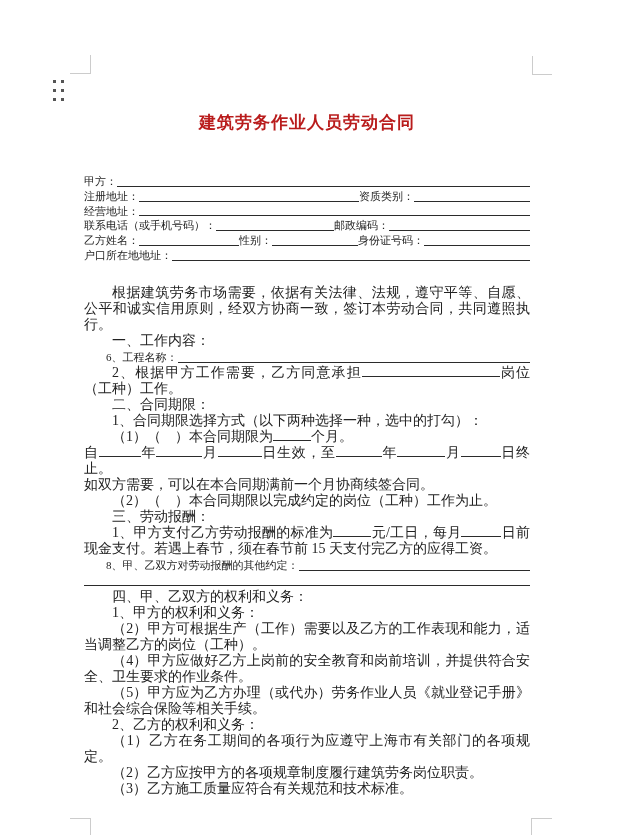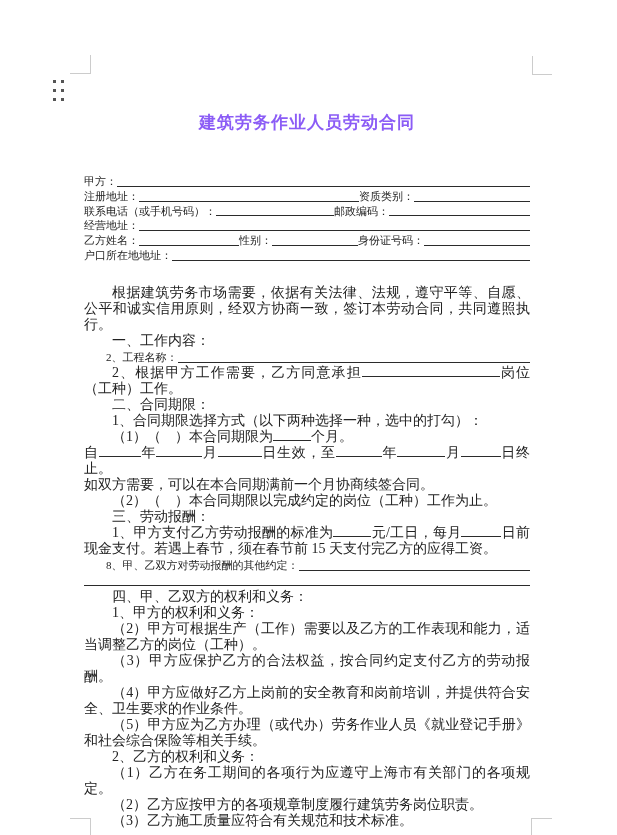--- a/index.html
+++ b/index.html
@@ -15,21 +15,21 @@
   .crop.tr{left:532px;top:56px;width:19px;height:18px;border-left:1px solid #cccccc;border-bottom:1px solid #cccccc;}
   .crop.bl{left:70px;top:818px;width:20px;height:16px;border-right:1px solid #cccccc;border-top:1px solid #cccccc;}
   .crop.br{left:531px;top:818px;width:20px;height:16px;border-left:1px solid #cccccc;border-top:1px solid #cccccc;}
   
   .grip{position:absolute;left:53px;top:80px;display:grid;
         grid-template-columns:3px 3px;grid-auto-rows:3px;gap:6px 5px;cursor:grab;}
   .grip i{display:block;width:3px;height:3px;background:#555555;}
   
   .content{position:absolute;left:84px;top:108px;width:446px;}
   .title{margin:0 0 36px 0;text-align:center;font-size:17px;font-weight:bold;
-         letter-spacing:1px;line-height:30px;color:#8b5cf6;}
+         letter-spacing:1px;line-height:30px;color:#b91c1c;}
   
   .fline{display:flex;align-items:flex-end;white-space:nowrap;font-size:11px;text-align:right;}
   #header-form .fline{height:14.8px;line-height:14.8px;}
   #contract-body .fline{height:16px;line-height:16px;}
   .fline.ind{padding-left:22px;}
   .fline .blank{height:0;border-bottom:1px solid #2b2b2b;margin-bottom:2px;}
   .fline .blank.fill{flex:1 1 auto;}
   .gap{height:22px;}
   
   .para{margin:0;font-size:14px;line-height:16px;text-align:justify;}
@@ -63,48 +63,48 @@
         <span class="t">甲方：</span>
         <span class="blank fill"></span>
       </div>
       <div class="fline">
         <span class="t">注册地址：</span>
         <span class="blank" style="width: 220px;"></span>
         <span class="t">资质类别：</span>
         <span class="blank fill"></span>
       </div>
       <div class="fline">
+        <span class="t">经营地址：</span>
+        <span class="blank fill"></span>
+      </div>
+      <div class="fline">
         <span class="t">联系电话（或手机号码）：</span>
         <span class="blank" style="width: 118px;"></span>
         <span class="t">邮政编码：</span>
-        <span class="blank fill"></span>
-      </div>
-      <div class="fline">
-        <span class="t">经营地址：</span>
         <span class="blank fill"></span>
       </div>
       <div class="fline">
         <span class="t">乙方姓名：</span>
         <span class="blank" style="width: 100px;"></span>
         <span class="t">性别：</span>
         <span class="blank" style="width: 86px;"></span>
         <span class="t">身份证号码：</span>
         <span class="blank fill"></span>
       </div>
       <div class="fline">
         <span class="t">户口所在地地址：</span>
         <span class="blank fill"></span>
       </div>
     </div>
   <div class="gap"></div>
   <div id="contract-body">
       <p class="para ind"><span class="t">根据建筑劳务市场需要，依据有关法律、法规，遵守平等、自愿、公平和诚实信用原则，经双方协商一致，签订本劳动合同，共同遵照执行。</span></p>
       <p class="para ind"><span class="t">一、工作内容：</span></p>
       <div class="fline ind">
-        <span class="t">2、工程名称：</span>
+        <span class="t">6、工程名称：</span>
         <span class="blank fill"></span>
       </div>
       <p class="para ind"><span class="t">2、根据甲方工作需要，乙方同意承担</span><span class="blank" style="width: 138px;"></span><span class="t">岗位（工种）工作。</span></p>
       <p class="para ind"><span class="t">二、合同期限：</span></p>
       <p class="para ind"><span class="t">1、合同期限选择方式（以下两种选择一种，选中的打勾）：</span></p>
       <p class="para ind"><span class="t">（1）（　）本合同期限为</span><span class="blank" style="width: 38px;"></span><span class="t">个月。</span></p>
       <p class="para"><span class="t">自</span><span class="blank" style="width: 42px;"></span><span class="t">年</span><span class="blank" style="width: 46px;"></span><span class="t">月</span><span class="blank" style="width: 44px;"></span><span class="t">日生效，至</span><span class="blank" style="width: 46px;"></span><span class="t">年</span><span class="blank" style="width: 48px;"></span><span class="t">月</span><span class="blank" style="width: 40px;"></span><span class="t">日终止。</span></p>
       <p class="para"><span class="t">如双方需要，可以在本合同期满前一个月协商续签合同。</span></p>
       <p class="para ind"><span class="t">（2）（　）本合同期限以完成约定的岗位（工种）工作为止。</span></p>
       <p class="para ind"><span class="t">三、劳动报酬：</span></p>
@@ -112,21 +112,20 @@
       <div class="fline ind">
         <span class="t">8、甲、乙双方对劳动报酬的其他约定：</span>
         <span class="blank fill"></span>
       </div>
       <div class="rule">
         <span class="blank fill"></span>
       </div>
       <p class="para ind"><span class="t">四、甲、乙双方的权利和义务：</span></p>
       <p class="para ind"><span class="t">1、甲方的权利和义务：</span></p>
       <p class="para ind"><span class="t">（2）甲方可根据生产（工作）需要以及乙方的工作表现和能力，适当调整乙方的岗位（工种）。</span></p>
-      <p class="para ind"><span class="t">（3）甲方应保护乙方的合法权益，按合同约定支付乙方的劳动报酬。</span></p>
       <p class="para ind"><span class="t">（4）甲方应做好乙方上岗前的安全教育和岗前培训，并提供符合安全、卫生要求的作业条件。</span></p>
       <p class="para ind"><span class="t">（5）甲方应为乙方办理（或代办）劳务作业人员《就业登记手册》和社会综合保险等相关手续。</span></p>
       <p class="para ind"><span class="t">2、乙方的权利和义务：</span></p>
       <p class="para ind"><span class="t">（1）乙方在务工期间的各项行为应遵守上海市有关部门的各项规定。</span></p>
       <p class="para ind"><span class="t">（2）乙方应按甲方的各项规章制度履行建筑劳务岗位职责。</span></p>
       <p class="para ind"><span class="t">（3）乙方施工质量应符合有关规范和技术标准。</span></p>
     </div>
 </div>
 
 </body></html>

